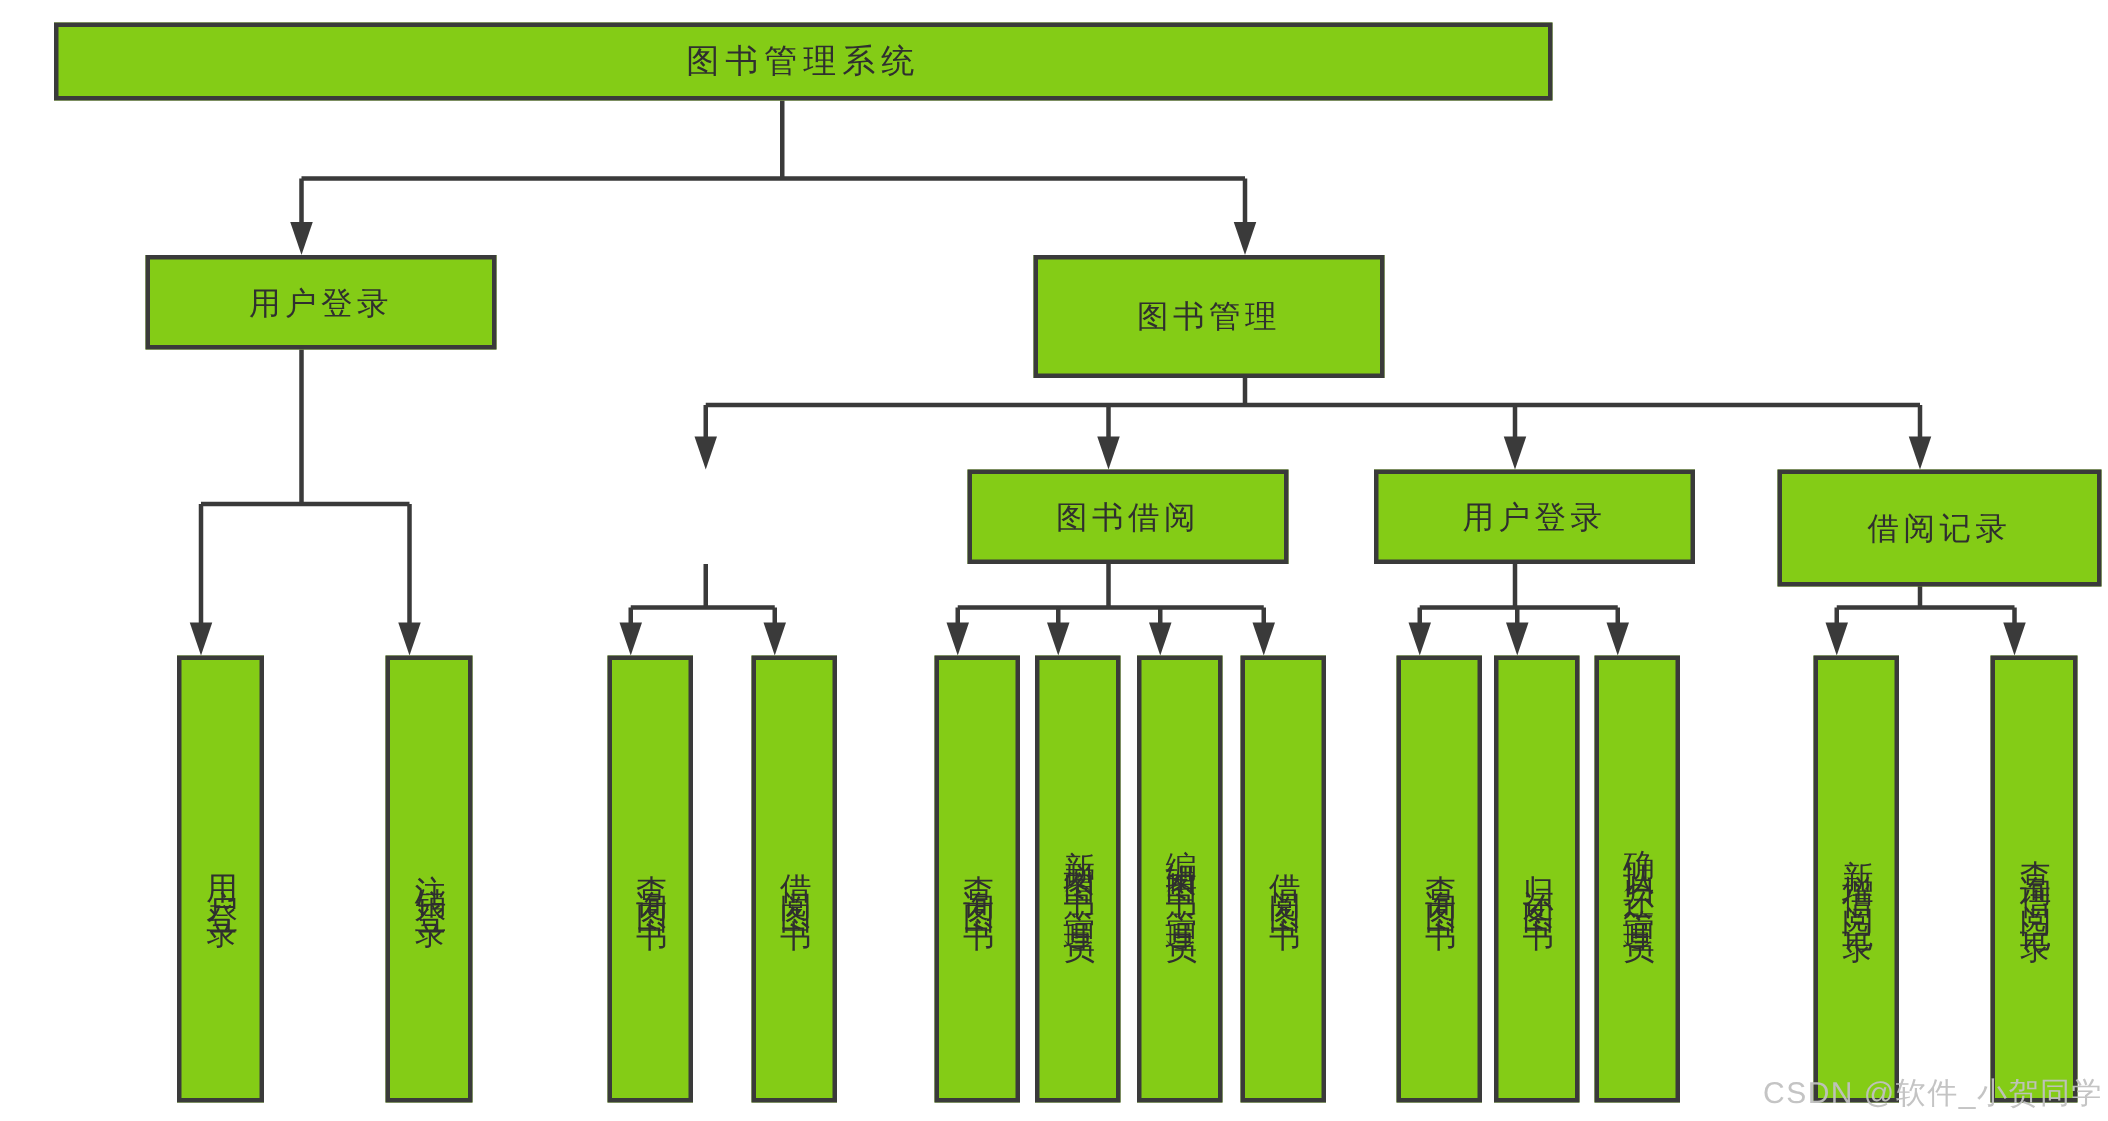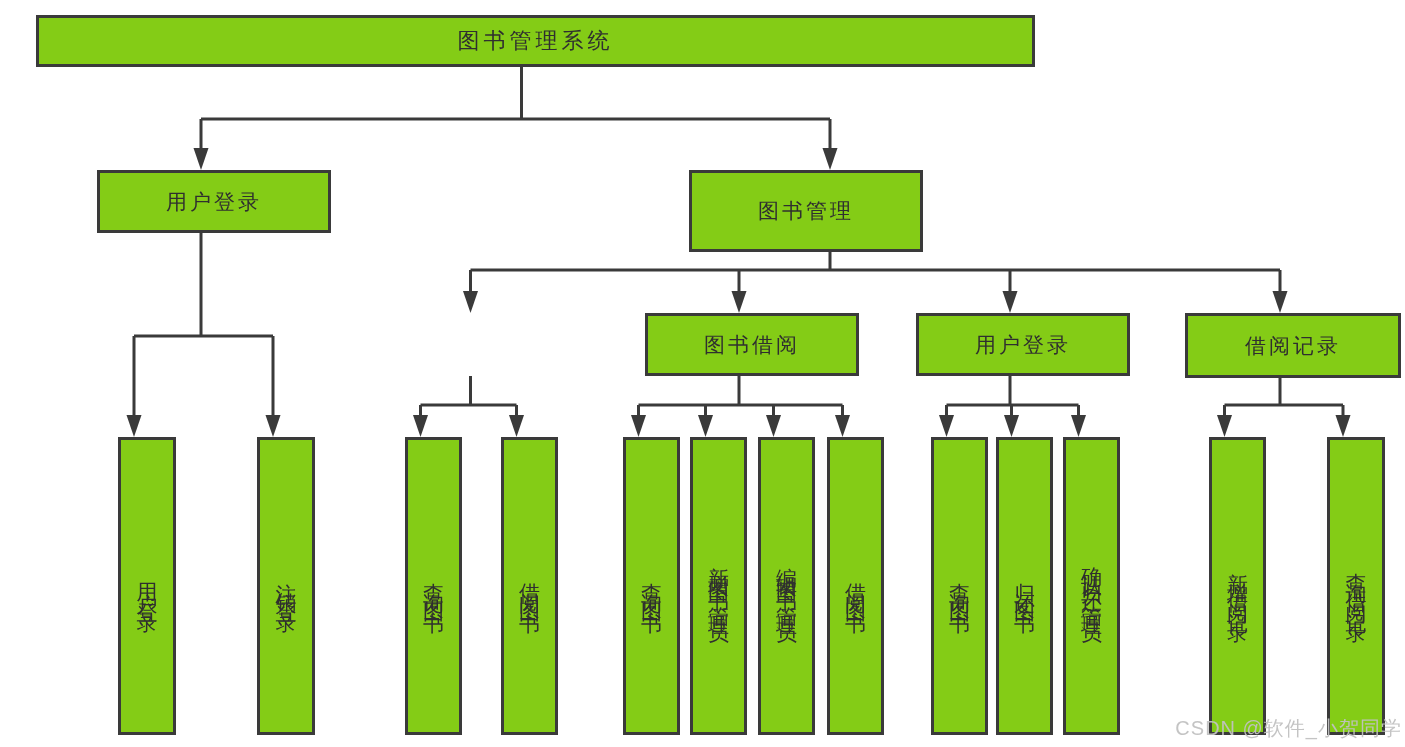--- a/index.html
+++ b/index.html
@@ -103,21 +103,21 @@
     </g>
   </svg>
 
   <div class="node root-box" style="left:23px; top:15px; width:999px; height:52px;">图书管理系统</div>
 
   <div class="node" style="left:84px; top:170px; width:234px; height:63px;">用户登录</div>
   <div class="node" style="left:676px; top:170px; width:234px; height:82px;">图书管理</div>
 
   <div class="node" style="left:632px; top:313px; width:214px; height:63px;">图书借阅</div>
   <div class="node" style="left:903px; top:313px; width:214px; height:63px;">用户登录</div>
-  <div class="node" style="left:1172px; top:313px; width:216px; height:65px;">借阅记录</div>
+  <div class="node" style="left:1172px; top:313px; width:216px; height:78px;">借阅记录</div>
 
   <div class="node vnode" style="left:105px; top:437px; width:58px; height:298px;">用户登录</div>
   <div class="node vnode" style="left:244px; top:437px; width:58px; height:298px;">注销登录</div>
 
   <div class="node vnode" style="left:392px; top:437px; width:57px; height:298px;">查询图书</div>
   <div class="node vnode" style="left:488px; top:437px; width:57px; height:298px;">借阅图书</div>
 
   <div class="node vnode" style="left:610px; top:437px; width:57px; height:298px;">查询图书</div>
   <div class="node vnode long" style="left:677px; top:437px; width:57px; height:298px;">新增图书（管理员）</div>
   <div class="node vnode long" style="left:745px; top:437px; width:57px; height:298px;">编辑图书（管理员）</div>

